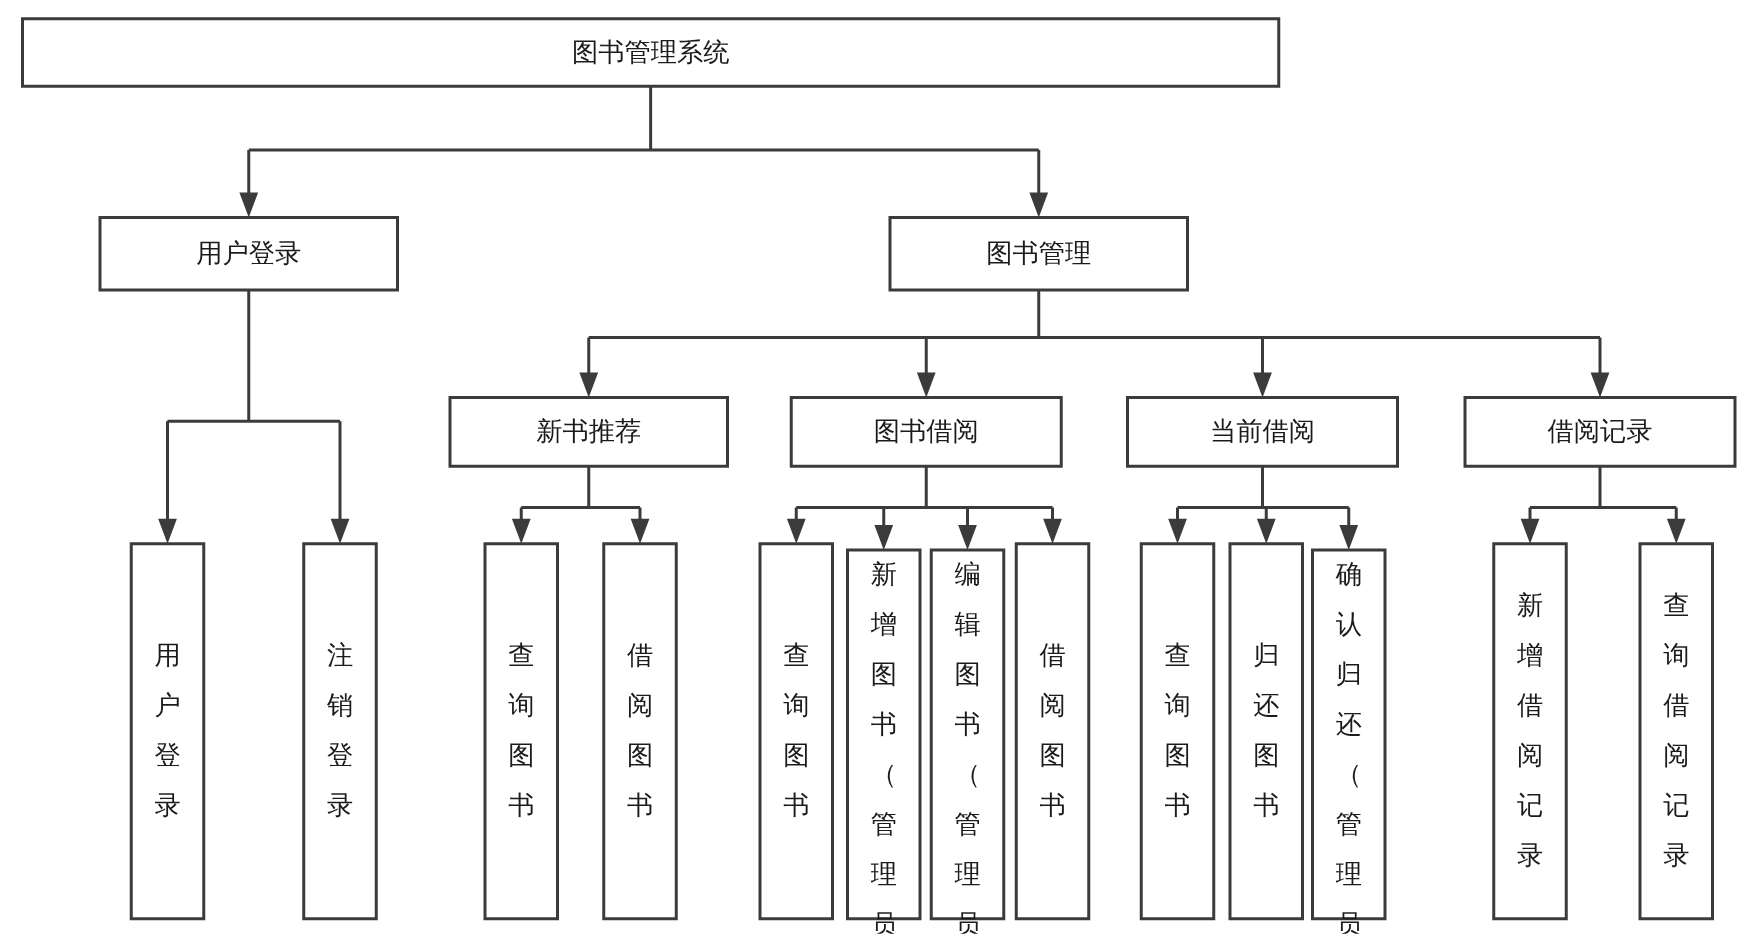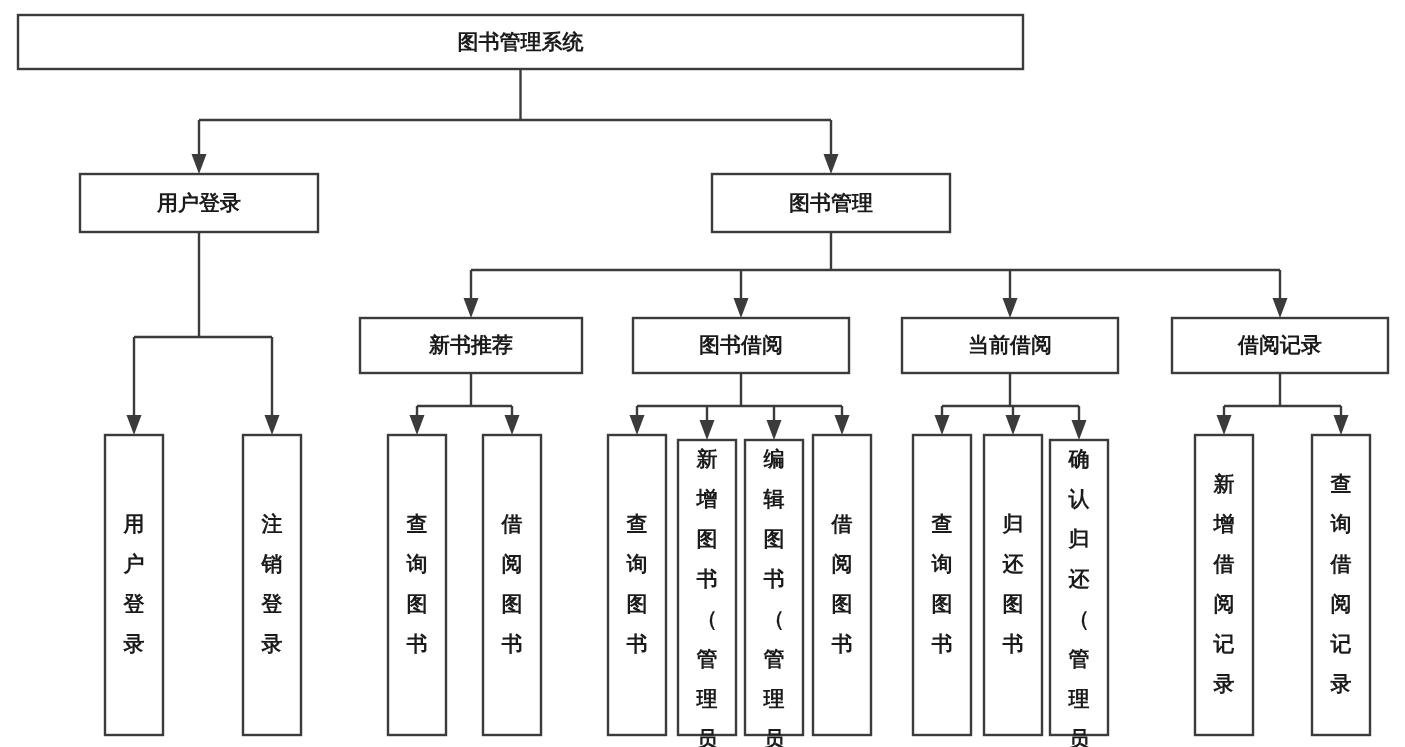--- a/index.html
+++ b/index.html
@@ -13,21 +13,20 @@
     font-family: "Liberation Sans", "DejaVu Sans", sans-serif;
     position: relative;
     overflow: hidden;
   }
   #chart-root {
     position: absolute;
     left: 0;
     top: 0;
     width: 1405px;
     height: 668px;
-    font-weight: bold;
   }
   .node-box {
     fill: #ffffff;
     stroke: #3b3b3b;
     stroke-width: 2.4;
   }
   .node-label {
     font-family: "Liberation Sans", "DejaVu Sans", sans-serif;
     fill: #1b1b1b;
     font-size: 21px;

